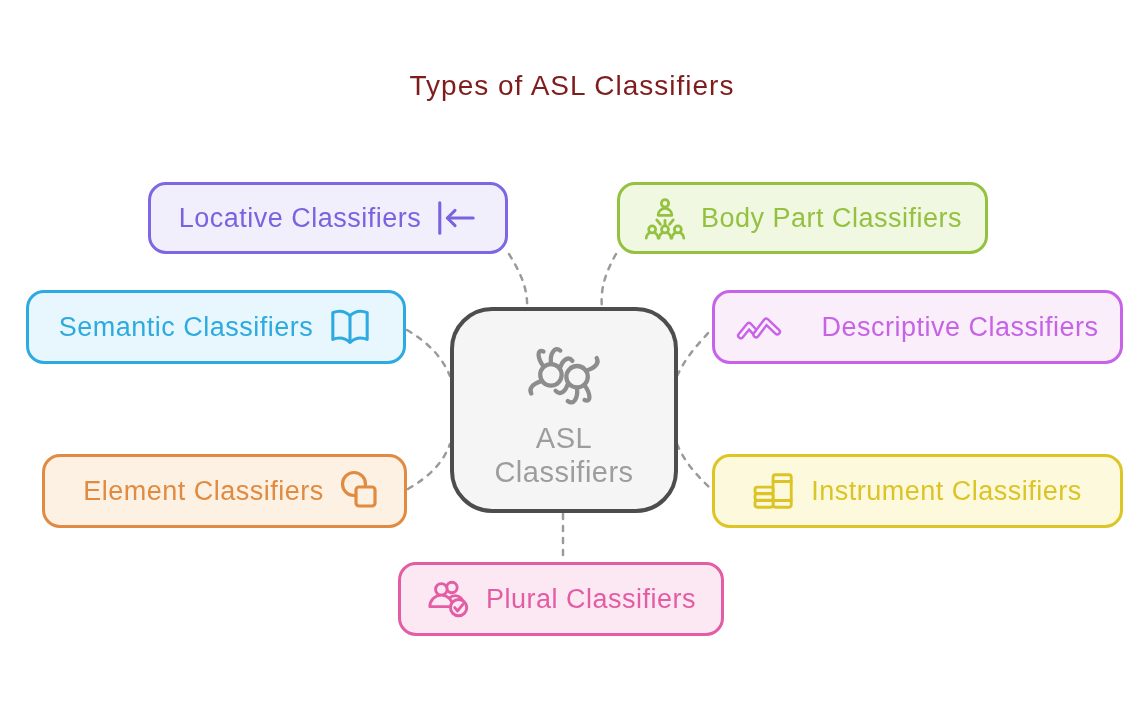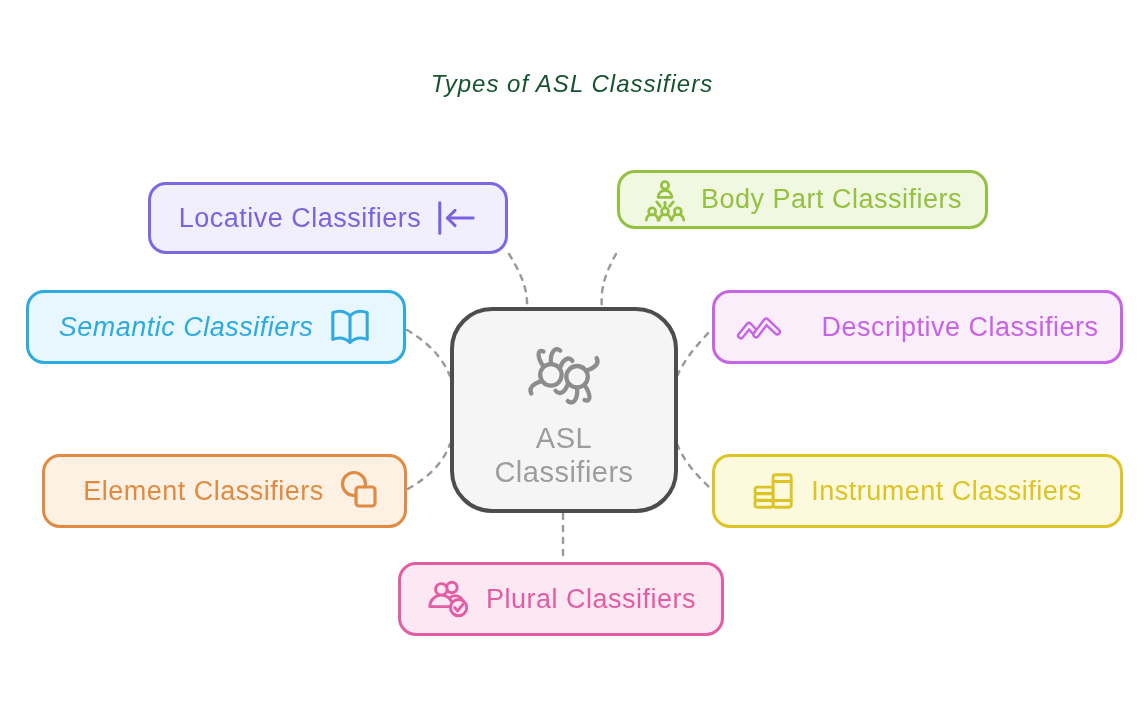--- a/index.html
+++ b/index.html
@@ -2,42 +2,42 @@
 <html><head>
 <meta charset="utf-8">
 <style>
   html,body{margin:0;padding:0;background:#ffffff;}
   .canvas{
     position:relative;width:1144px;height:704px;overflow:hidden;
     font-family:"Liberation Sans","DejaVu Sans",sans-serif;background:#ffffff;
   }
   .title{
     position:absolute;top:70px;left:0;width:100%;text-align:center;
-    font-size:24px;letter-spacing:1px;color:#14532d;font-style:italic;
+    font-size:28px;letter-spacing:1px;color:#7f1d1d;
   }
   .connectors{position:absolute;inset:0;pointer-events:none;}
   .connectors path{fill:none;stroke:currentColor;stroke-width:2.5;
     stroke-linecap:round;stroke-dasharray:5 7;}
   .node{
     position:absolute;display:flex;align-items:center;justify-content:center;
     gap:14px;border:3px solid;border-radius:18px;box-sizing:border-box;
     font-size:27px;letter-spacing:.5px;white-space:nowrap;
   }
   .node .ic{display:flex;align-items:center;justify-content:center;flex:0 0 auto;}
   .center{
     position:absolute;left:450px;top:307px;width:228px;height:206px;
     border:4px solid;border-radius:42px;box-sizing:border-box;
     display:flex;flex-direction:column;align-items:center;justify-content:center;
   }
   .center .hands{margin-bottom:6px;}
   .center .clabel{font-size:29px;line-height:1.18;text-align:center;letter-spacing:.5px;}
   svg{display:block;}
   
   .n-locative   {left:148px;top:182px;width:360px;height:72px;}
-  .n-bodypart   {left:617px;top:170px;width:371px;height:59px;}
+  .n-bodypart   {left:617px;top:182px;width:371px;height:72px;}
   .n-semantic   {left:26px; top:290px;width:380px;height:74px;}
   .n-descriptive{left:712px;top:290px;width:411px;height:74px;}
   .n-element    {left:42px; top:454px;width:365px;height:74px;}
   .n-instrument {left:712px;top:454px;width:411px;height:74px;}
   .n-plural     {left:398px;top:562px;width:326px;height:74px;}
 </style>
 </head>
 <body>
 
 <div class="canvas">
@@ -77,21 +77,21 @@
         <path d="M17.5 46 a6.5 6.5 0 0 1 13 0"></path>
         <path d="M31.5 46 a6.5 6.5 0 0 1 13 0"></path>
         <circle cx="10" cy="36.5" r="3.8" fill="var(--bg)"></circle>
         <circle cx="24" cy="36.5" r="3.8" fill="var(--bg)"></circle>
         <circle cx="38" cy="36.5" r="3.8" fill="var(--bg)"></circle>
       </svg>
     </span>
     <span>Body Part Classifiers</span>
   </div>
 
-  <div class="node n-semantic" style="border-color: rgb(45, 170, 224); background: rgb(232, 247, 253); --bg: #e8f7fd; color: rgb(45, 170, 224); font-style: italic;">
+  <div class="node n-semantic" style="border-color: rgb(45, 170, 224); background: rgb(232, 247, 253); --bg: #e8f7fd; color: rgb(45, 170, 224);">
     <span>Semantic Classifiers</span>
     <span class="ic">
       <svg width="46" height="42" viewBox="0 0 48 44" fill="none" stroke="currentColor" stroke-width="3.2" stroke-linecap="round" stroke-linejoin="round">
         <path d="M24 10 C19 5.5 12 4.5 6 7 V35 C12 32.5 19 33.5 24 38 C29 33.5 36 32.5 42 35 V7 C36 4.5 29 5.5 24 10 Z"></path>
         <path d="M24 10 V38"></path>
       </svg>
     </span>
   </div>
 
   <div class="node n-descriptive" style="border-color: rgb(199, 99, 230); background: rgb(250, 238, 251); --bg: #faeefb; color: rgb(199, 99, 230); gap: 39px;">

